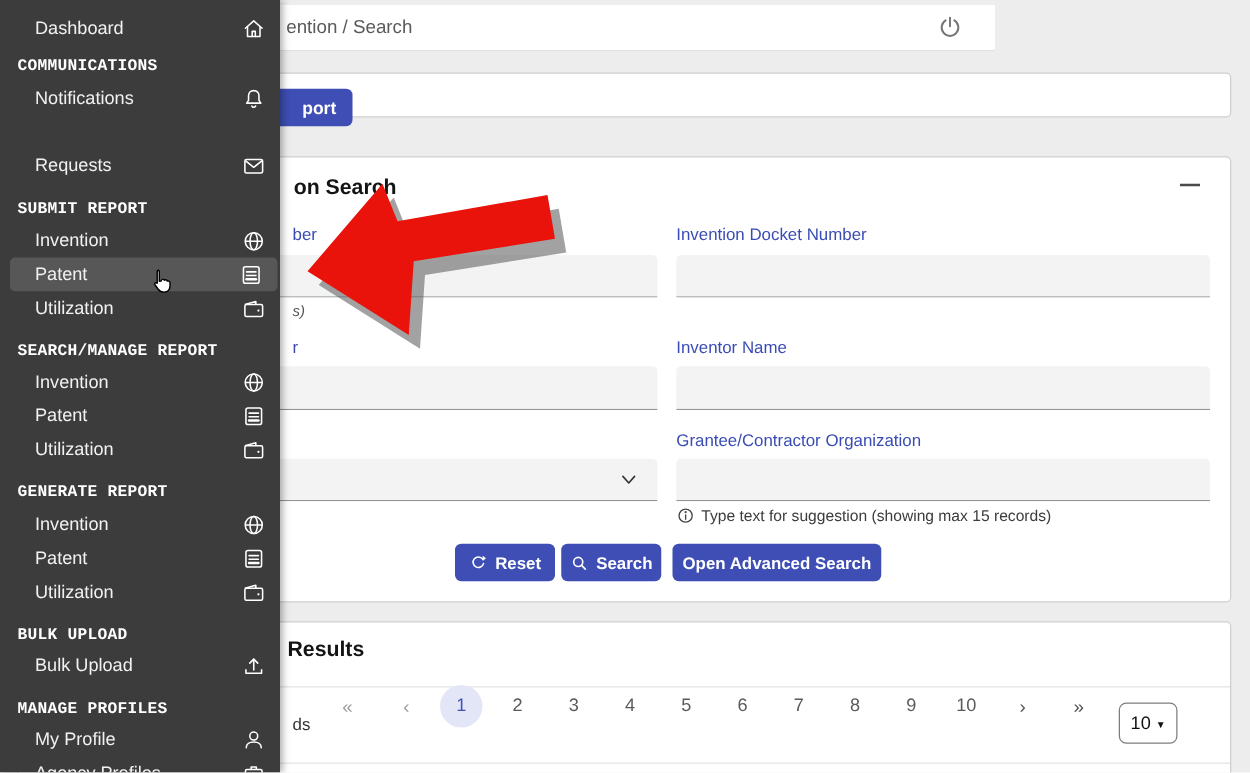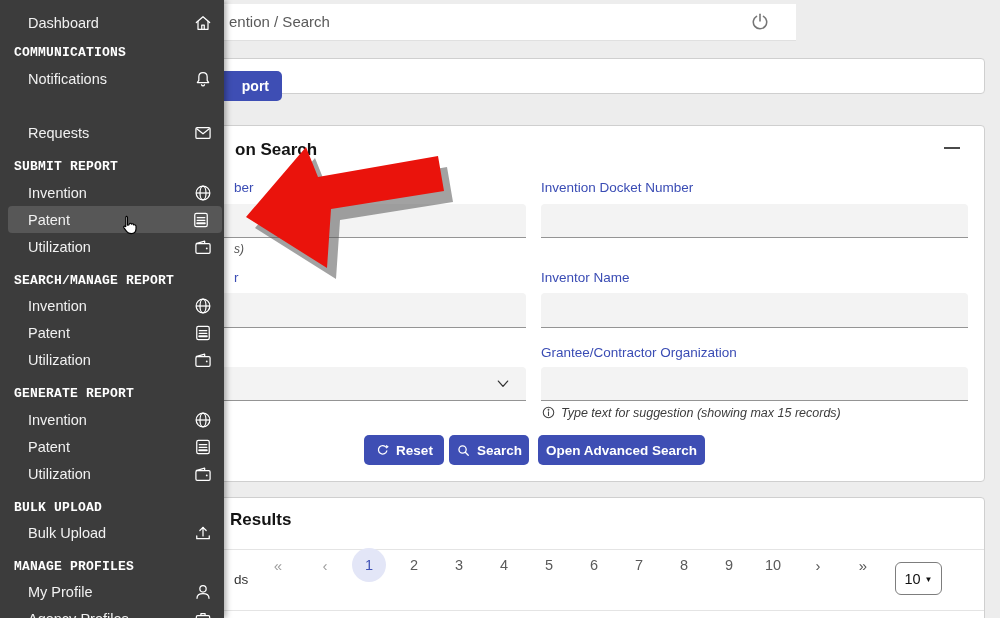--- a/index.html
+++ b/index.html
@@ -20,21 +20,21 @@
   .card-title { position:absolute; font-size:17px; font-weight:bold; color:#141414; white-space:nowrap; }
   #search-title { left:220px; top:14px; }
   .collapse-minus { position:absolute; right:24px; top:21px; width:16px; height:2px; background:#4a4a4a; }
 
   .f-label { position:absolute; font-size:13.5px; color:#3a4cb4; white-space:nowrap; }
   .f-input { position:absolute; background:#f3f3f3; border:none; border-bottom:1px solid #949494; border-radius:4px 4px 0 0; }
   .f-helper { position:absolute; font-size:12px; font-style:italic; color:#555; white-space:nowrap; }
   .chev { position:absolute; }
 
   .note { position:absolute; left:526px; top:279px; font-size:12.5px; color:#3c3c3c; display:flex; align-items:center; gap:5px; }
-  .note .txt { font-style:italic; }
+  .note .txt { }
 
   .btn { position:absolute; top:309px; height:30px; background:#3e4eb4; color:#fff; border:none; border-radius:5px; font-size:13.5px; font-weight:bold; font-family:inherit; display:flex; align-items:center; justify-content:center; gap:6px; }
   #btn-reset { left:349px; width:80px; }
   #btn-search { left:434px; width:80px; }
   #btn-advanced { left:523px; width:167px; }
 
   #card-results { top:497px; height:140px; }
   #results-title { left:215px; top:12px; }
   .divider { position:absolute; left:0; width:100%; height:1px; background:#e4e4e4; }
   .pag-item { position:absolute; top:50px; width:34px; height:34px; display:flex; align-items:center; justify-content:center; font-size:14.5px; color:#5a5a5a; cursor:pointer; }

